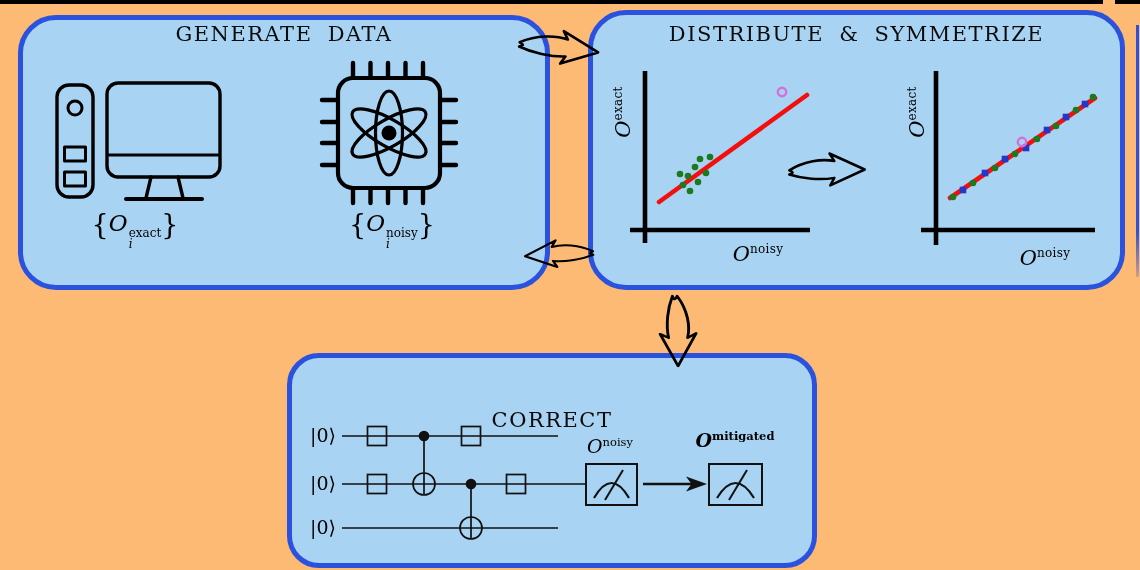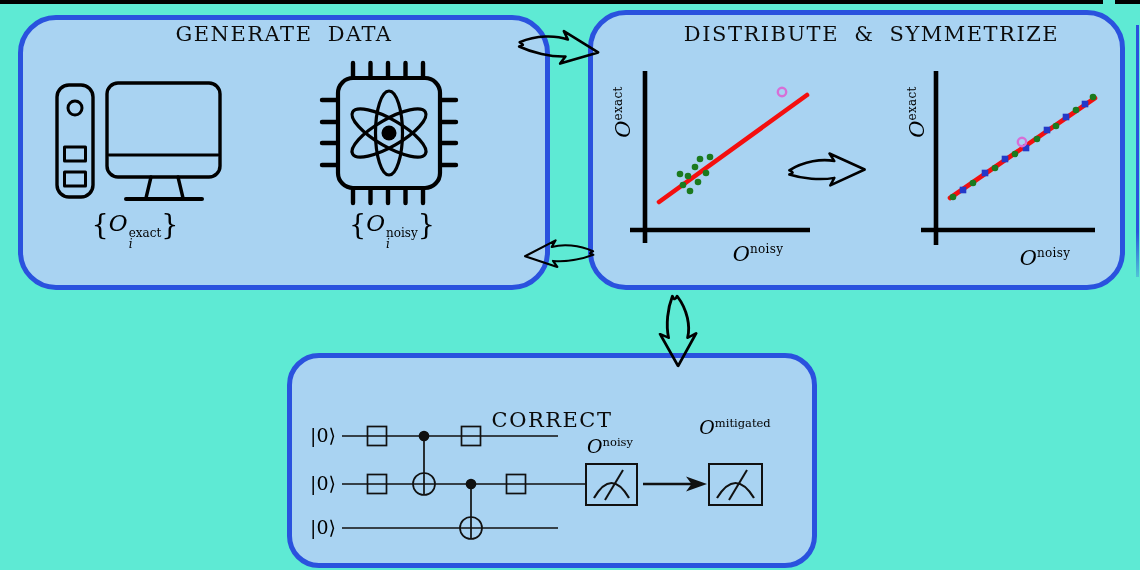--- a/index.html
+++ b/index.html
@@ -1,25 +1,25 @@
 <!DOCTYPE html>
 <html><head>
 <meta charset="utf-8">
 <style>
   html,body{margin:0;padding:0;background:#fff;}
-  .stage{position:relative;width:1140px;height:570px;background:#5eead4;overflow:hidden;
+  .stage{position:relative;width:1140px;height:570px;background:#fdba74;overflow:hidden;
          font-family:"DejaVu Serif","Liberation Serif",serif;color:#000;}
   .panel{position:absolute;background:#a9d3f2;border:5px solid #2a52de;border-radius:38px;box-sizing:border-box;}
   #generate-box{left:18px;top:15px;width:532px;height:275px;}
   #distribute-box{left:588px;top:10px;width:537px;height:280px;}
   #correct-box{left:287px;top:353px;width:530px;height:215px;border-radius:32px;}
   .box-title{position:absolute;text-align:center;font-size:21px;letter-spacing:1.5px;word-spacing:7px;
              color:#0b0b0b;}
   #title-generate{left:18px;top:22px;width:532px;}
-  #title-distribute{left:603px;top:22px;width:537px;}
+  #title-distribute{left:588px;top:22px;width:537px;}
   #title-correct{left:287px;top:360px;width:530px;margin-top:48px;}
   svg.layer{position:absolute;left:0;top:0;width:1140px;height:570px;pointer-events:none;}
   .top-bar{position:absolute;top:0;height:4px;background:#000;}
   #top-bar-left{left:0;width:1103px;}
   #top-bar-right{left:1115px;width:25px;}
   #right-edge-line{position:absolute;left:1136px;top:25px;width:3px;height:252px;
                    background:linear-gradient(#2a52de 82%,rgba(42,82,222,0.25));}
   .axis-label{position:absolute;font-size:19px;text-align:center;width:110px;height:24px;line-height:24px;}
   .axis-label i{font-family:"DejaVu Serif",serif;font-style:italic;font-size:21px;}
   .axis-label sup{font-size:12px;font-style:normal;vertical-align:8px;letter-spacing:0.3px;}
@@ -184,17 +184,17 @@
     <i>O</i><sup>noisy</sup>
   </div>
 
   <div class="ket" style="left:310px;top:424px;">|0⟩</div>
   <div class="ket" style="left:310px;top:472px;">|0⟩</div>
   <div class="ket" style="left:310px;top:516px;">|0⟩</div>
 
   <div class="meter-label" style="left:560px;top:435px;width:100px;">
     <i>O</i><sup>noisy</sup>
   </div>
-  <div class="meter-label" style="left:675px;top:416px;width:120px;">
+  <div class="meter-label" style="left:675px;top:429px;width:120px;font-weight:bold;">
     <i>O</i><sup>mitigated</sup>
   </div>
 
 </div>
 
 </body></html>

